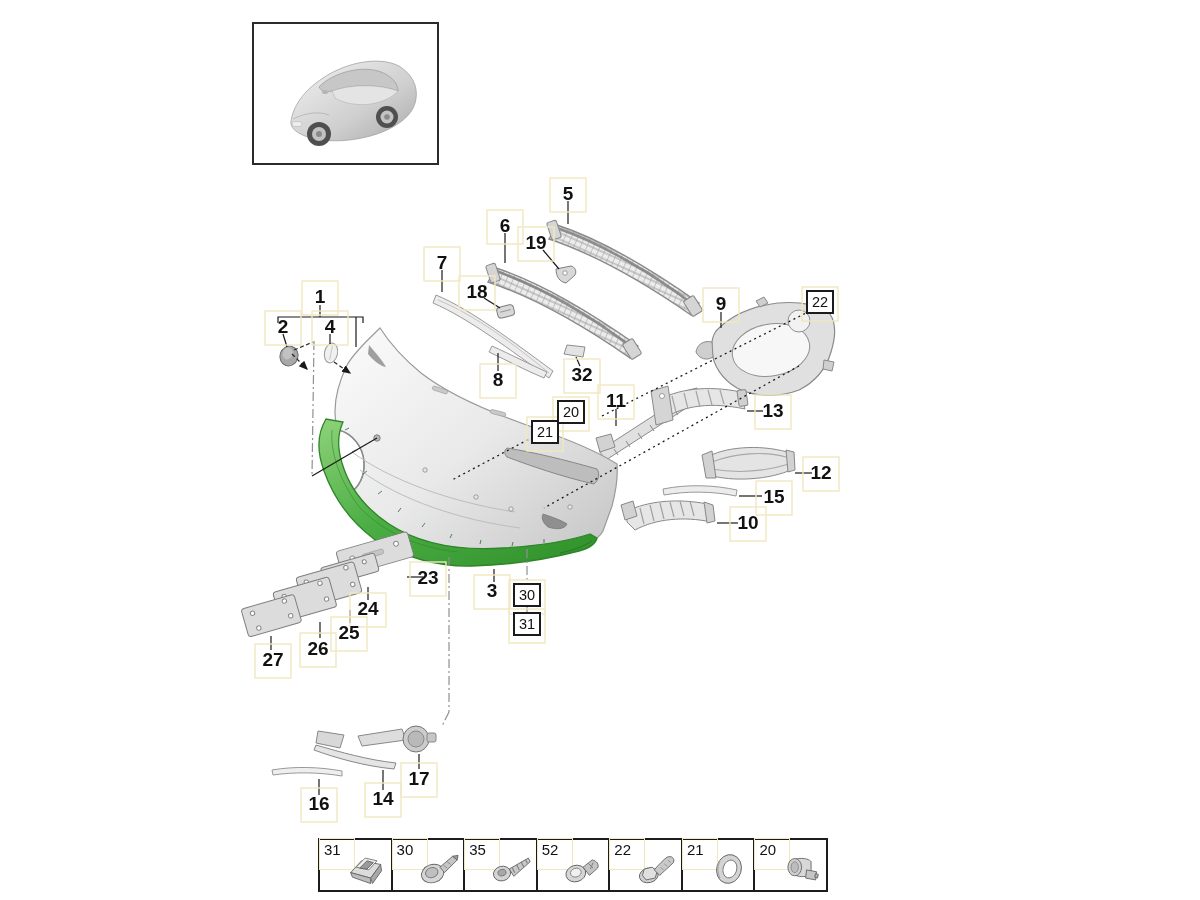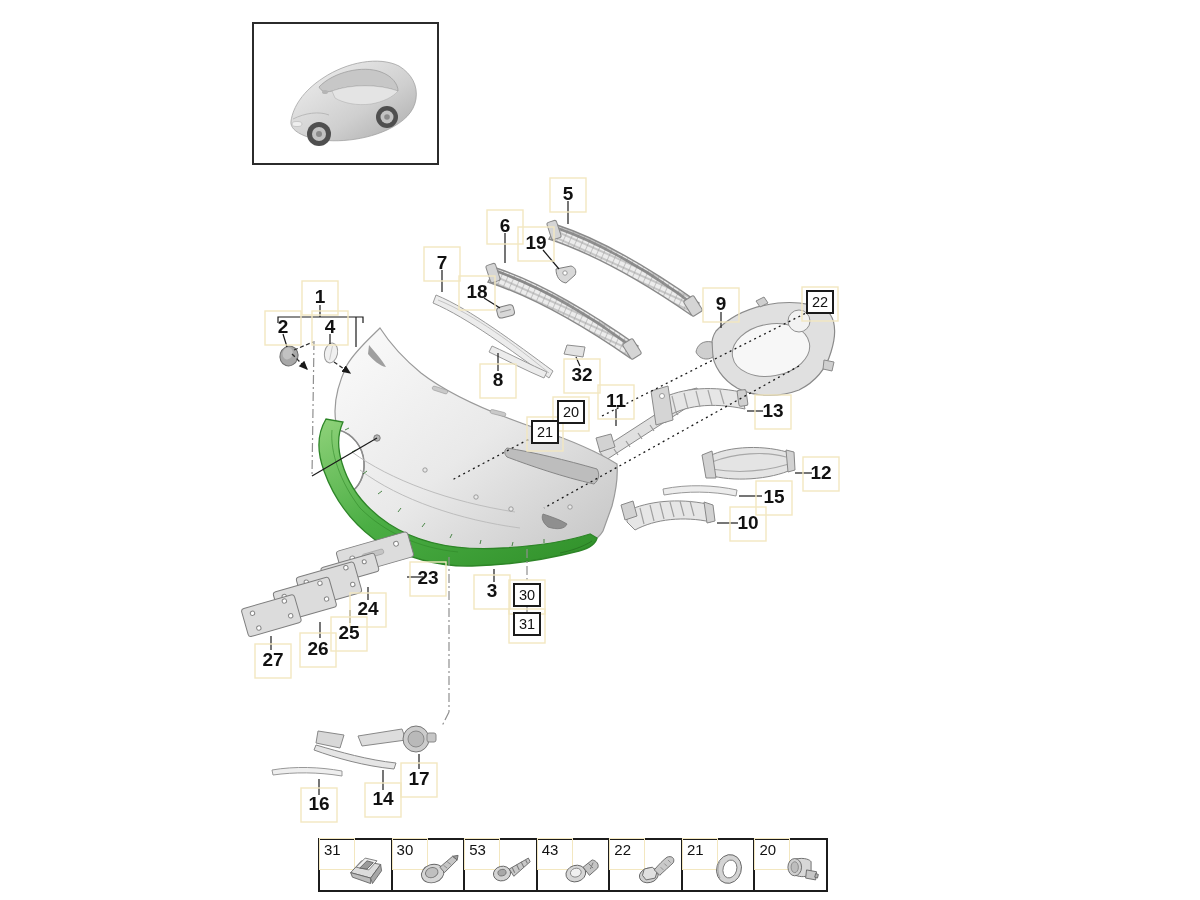--- a/index.html
+++ b/index.html
@@ -449,28 +449,28 @@
       </div>
       <div class="fcell">
         <span class="fhs"></span>
         <span class="fnum">30</span>
         <svg class="ficon" viewBox="0 0 48 44">
           <use href="#washer-head-screw-icon"></use>
         </svg>
       </div>
       <div class="fcell">
         <span class="fhs"></span>
-        <span class="fnum">53</span>
+        <span class="fnum">35</span>
         <svg class="ficon" viewBox="0 0 48 44">
           <use href="#tapping-screw-icon"></use>
         </svg>
       </div>
       <div class="fcell">
         <span class="fhs"></span>
-        <span class="fnum">43</span>
+        <span class="fnum">52</span>
         <svg class="ficon" viewBox="0 0 48 44">
           <use href="#expansion-rivet-icon"></use>
         </svg>
       </div>
       <div class="fcell">
         <span class="fhs"></span>
         <span class="fnum">22</span>
         <svg class="ficon" viewBox="0 0 48 44">
           <use href="#flange-bolt-icon"></use>
         </svg>

